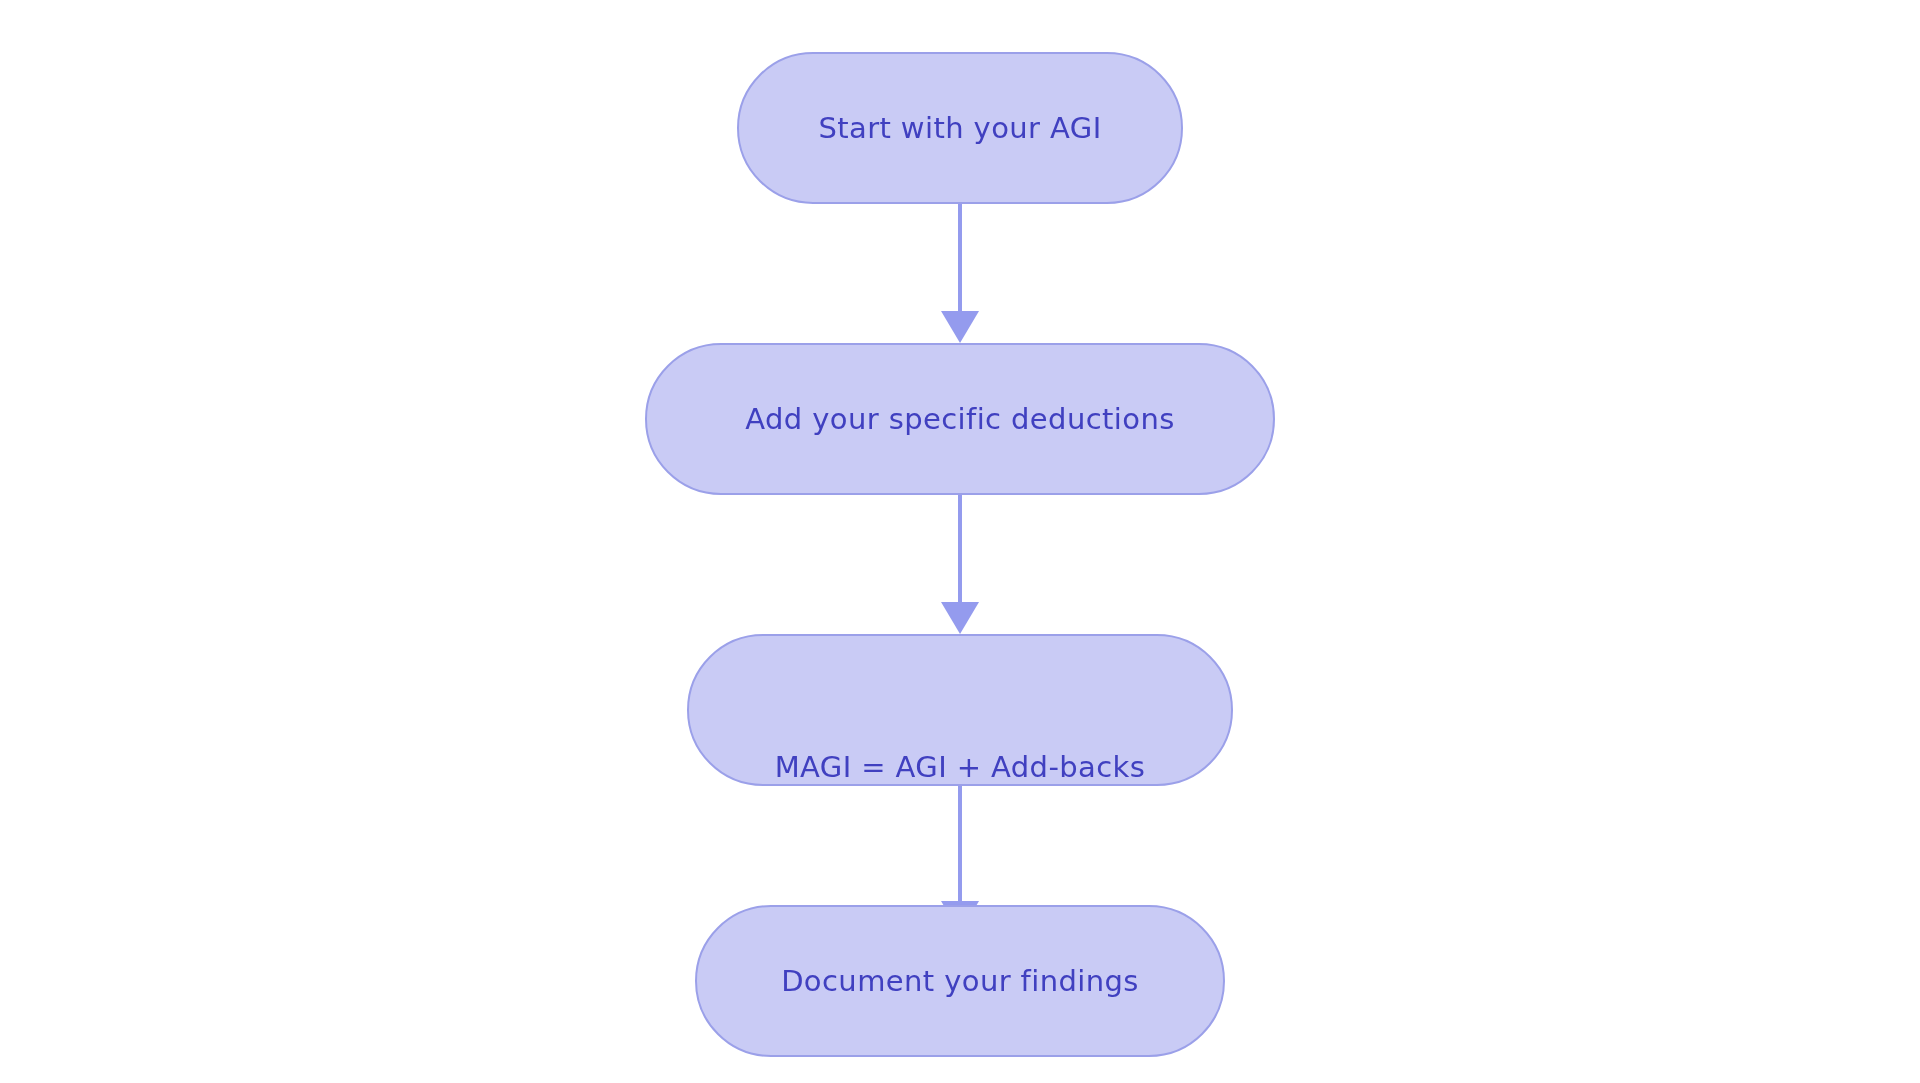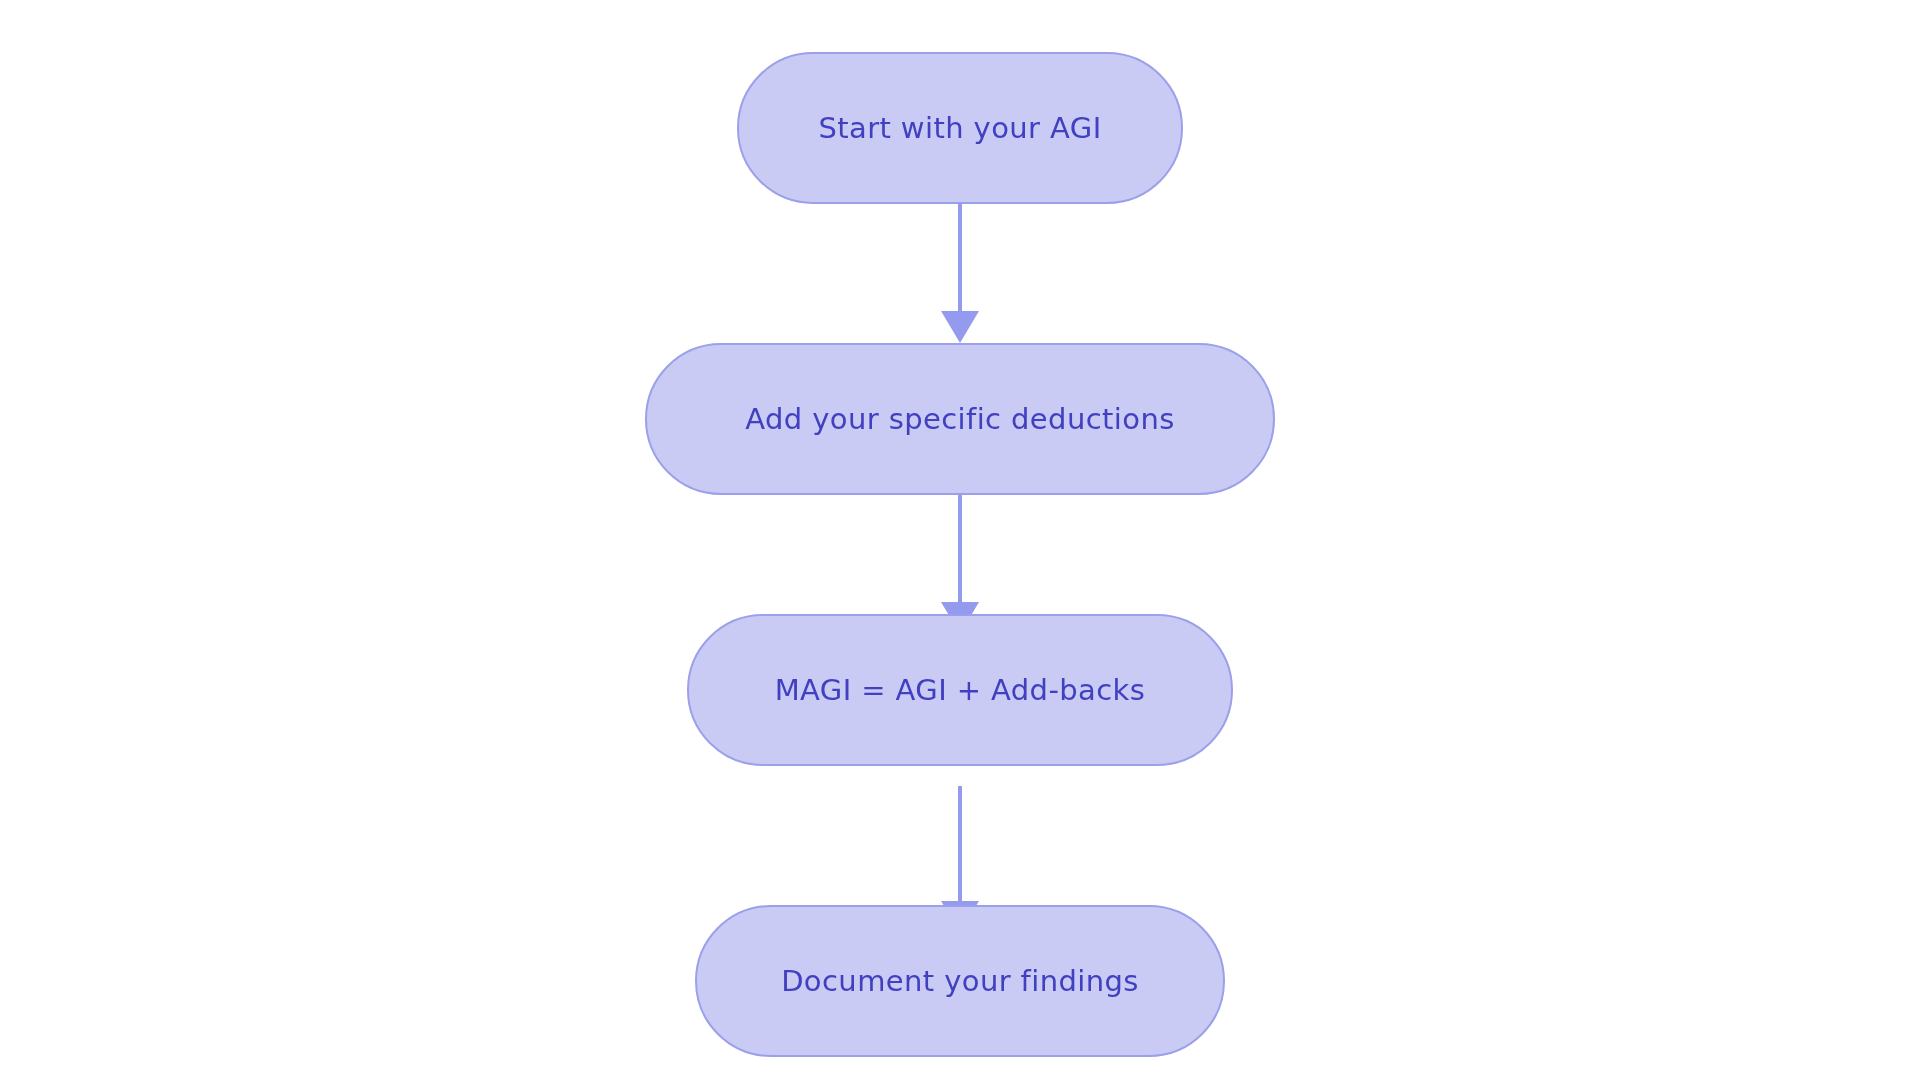--- a/index.html
+++ b/index.html
@@ -28,21 +28,21 @@
     display: flex;
     align-items: center;
     justify-content: center;
     color: var(--node-text, #4040c0);
     font-size: 29px;
     letter-spacing: 0.4px;
     white-space: nowrap;
   }
   .node-1 { top: 24px;  width: 446px; }
   .node-2 { top: 315px; width: 630px; }
-  .node-3 { top: 586px; width: 546px; }
+  .node-3 { top: 606px; width: 546px; align-items: flex-end; }
   .node-4 { top: 877px; width: 530px; align-items: center; }
 
   .edge {
     position: absolute;
     left: 50%;
     transform: translateX(-50%);
     width: 38px;
     display: flex;
     flex-direction: column;
     align-items: center;

